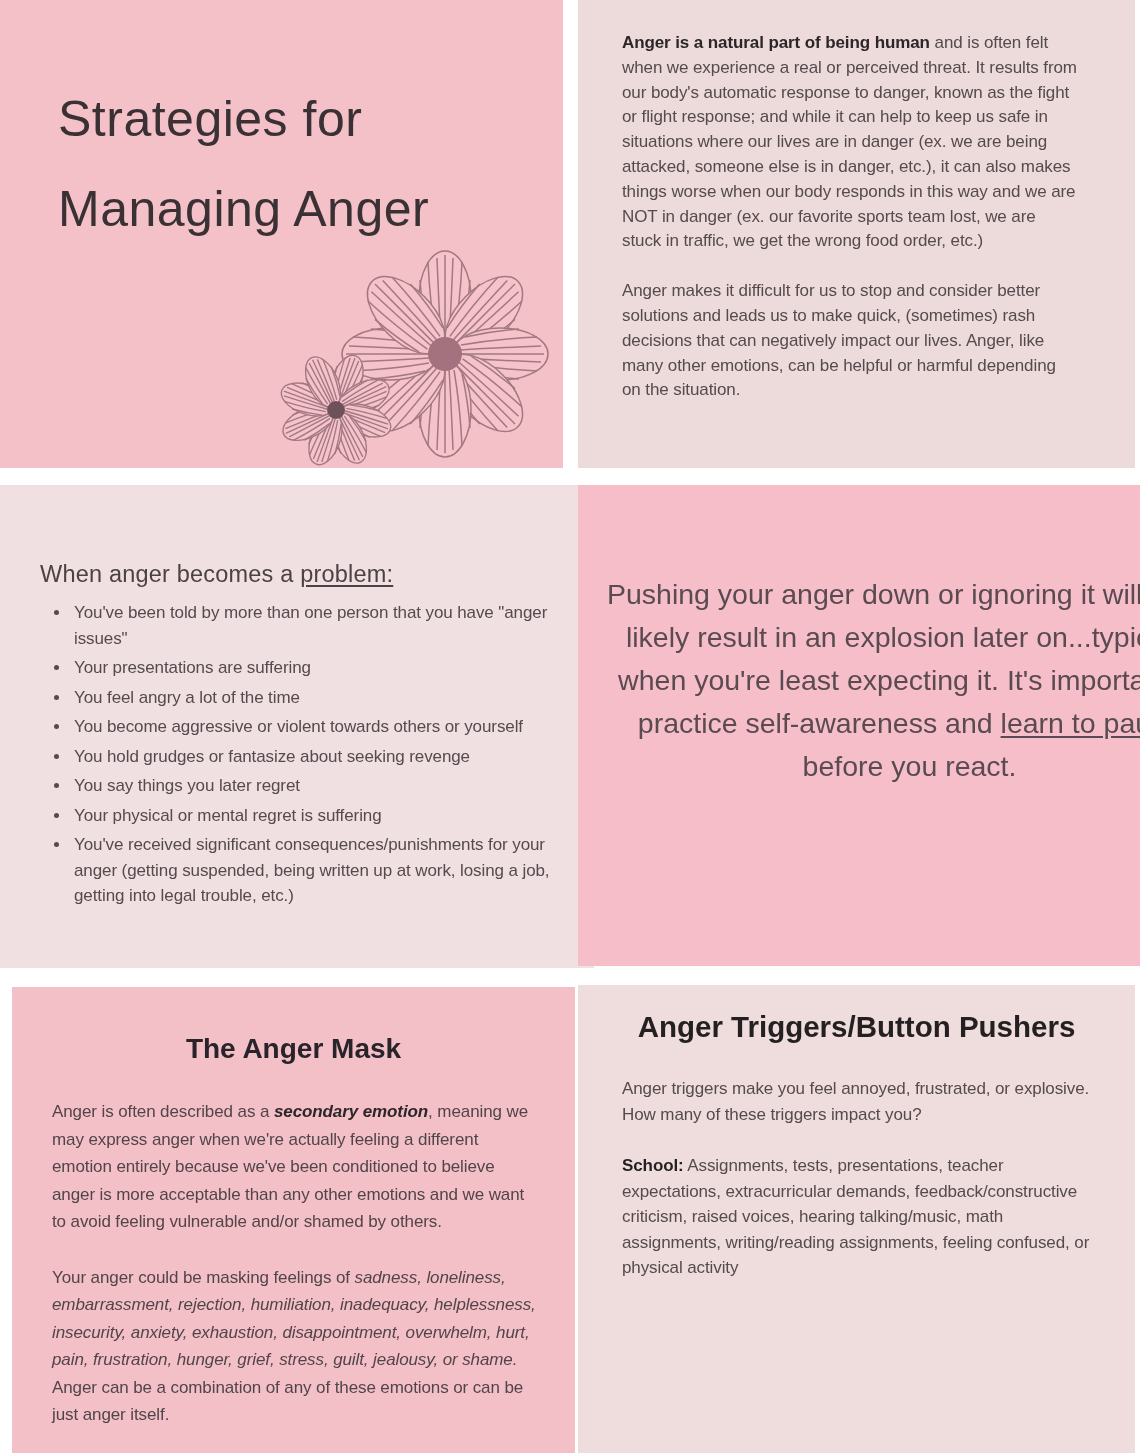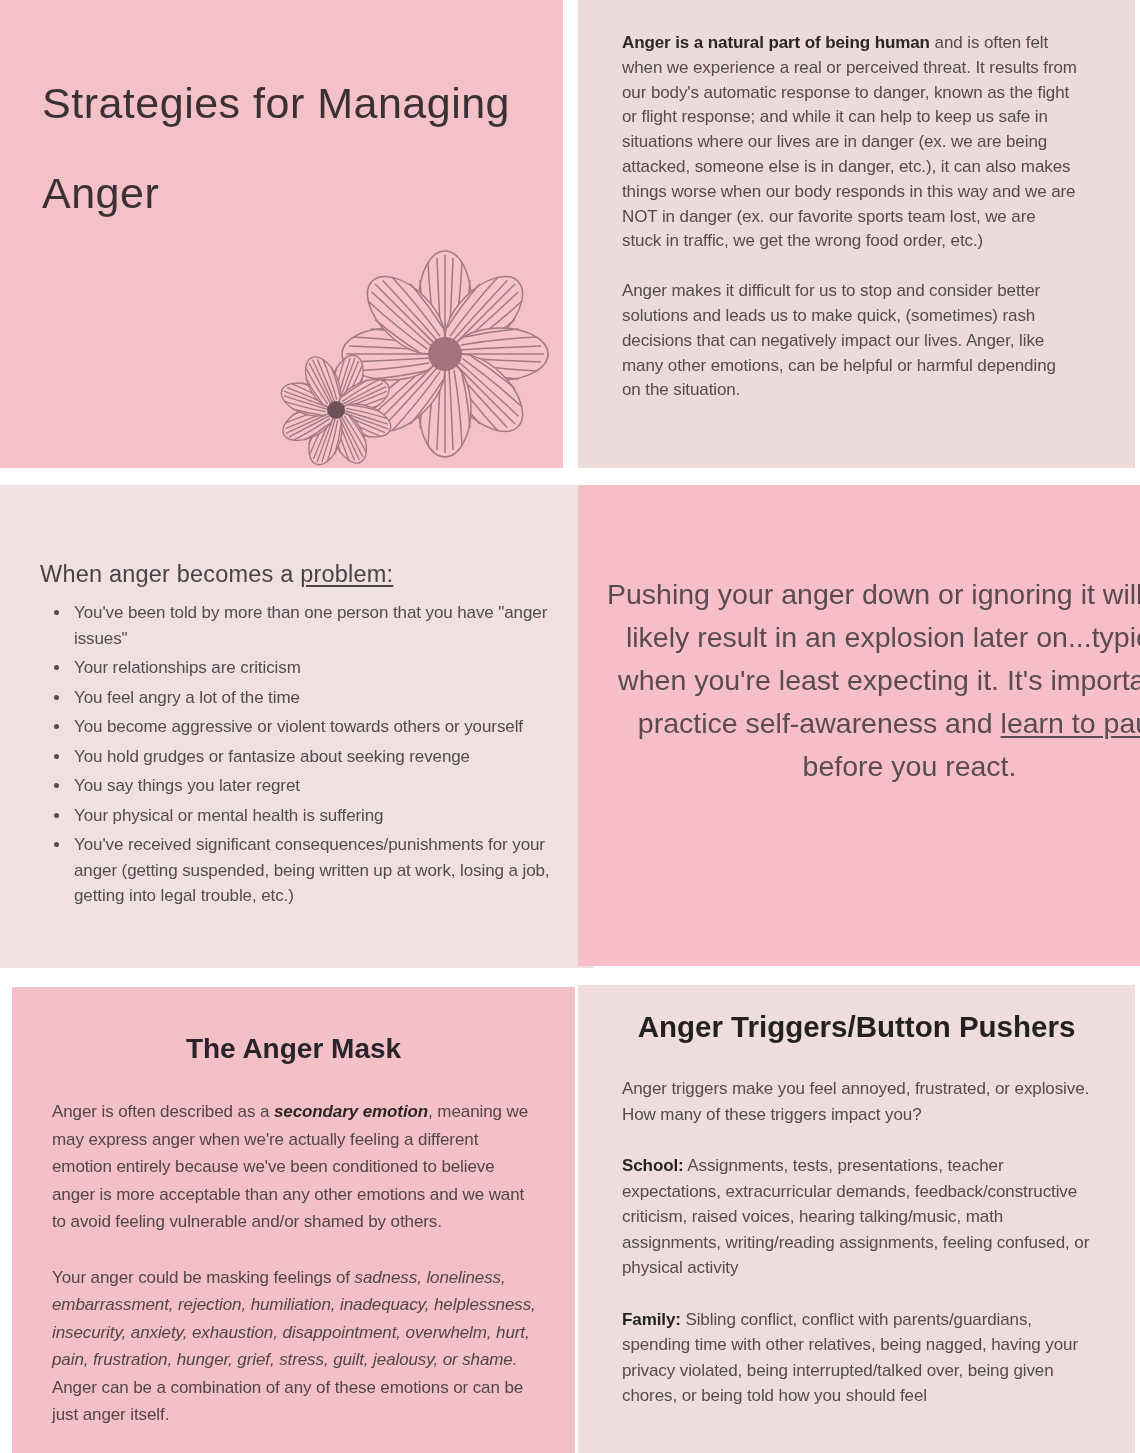--- a/index.html
+++ b/index.html
@@ -12,22 +12,22 @@
   }
   .block{position:absolute;box-sizing:border-box;}
   .tl{left:0;top:0;width:563px;height:468px;background:#f4c1c9;}
   .tr{left:578px;top:0;width:557px;height:468px;background:#ecdbda;padding:31px 56px 0 44px;}
   .ml{left:0;top:485px;width:594px;height:483px;background:#f0e0e2;padding:74px 26px 0 40px;}
   .mr{left:578px;top:485px;width:663px;height:481px;background:#f6bec8;padding:88px 26px 0 26px;text-align:center;}
   .bl{left:12px;top:987px;width:563px;height:526px;background:#f4c0c8;padding:44px 0 0 0;}
   .br{left:578px;top:985px;width:557px;height:468px;background:#eedddc;padding:22px 0 0 0;}
 
   h1.page-title{
-    position:absolute;left:42px;top:58px;width:478px;margin:0;
-    font-size:43px;line-height:90px;font-weight:300;
+    position:absolute;left:42px;top:58px;width:478px;margin:16px;
+    font-size:50px;line-height:90px;font-weight:300;
     letter-spacing:0.5px;color:#3a3134;
   }
   .flowers{position:absolute;left:258px;top:242px;}
 
   .body-p{margin:0 0 25px 0;font-size:17px;line-height:24.8px;color:#554a4e;letter-spacing:-0.1px;}
   .body-p strong{color:#2c2628;font-weight:bold;}
 
   .problem-heading{
     margin:0 0 11px 0;font-size:23.5px;line-height:30px;
     font-weight:400;color:#4c4145;letter-spacing:0.2px;
@@ -105,40 +105,39 @@
 
   <section class="block tr">
     <p class="body-p"><strong>Anger is a natural part of being human</strong><span> and is often felt when we experience a real or perceived threat. It results from our body's automatic response to danger, known as the fight or flight response; and while it can help to keep us safe in situations where our lives are in danger (ex. we are being attacked, someone else is in danger, etc.), it can also makes things worse when our body responds in this way and we are NOT in danger (ex. our favorite sports team lost, we are stuck in traffic, we get the wrong food order, etc.)</span></p>
     <p class="body-p">Anger makes it difficult for us to stop and consider better solutions and leads us to make quick, (sometimes) rash decisions that can negatively impact our lives. Anger, like many other emotions, can be helpful or harmful depending on the situation.</p>
   </section>
 
   <section class="block ml">
     <h2 class="problem-heading"><span>When anger becomes a </span><span class="u">problem:</span></h2>
     <ul class="problem-list">
       <li>You've been told by more than one person that you have "anger issues"</li>
-      <li>Your relationships are criticism</li>
+      <li>Your presentations are suffering</li>
       <li>You feel angry a lot of the time</li>
       <li>You become aggressive or violent towards others or yourself</li>
       <li>You hold grudges or fantasize about seeking revenge</li>
       <li>You say things you later regret</li>
-      <li>Your physical or mental health is suffering</li>
+      <li>Your physical or mental regret is suffering</li>
       <li>You've received significant consequences/punishments for your anger (getting suspended, being written up at work, losing a job, getting into legal trouble, etc.)</li>
     </ul>
   </section>
 
   <section class="block mr">
     <p class="quote-p"><span>Pushing your anger down or ignoring it will most likely result in an explosion later on...typically when you're least expecting it. It's important to practice self-awareness and </span><span class="u">learn to pause</span><span> before you react.</span></p>
   </section>
 
   <section class="block bl">
     <h2 class="center-heading mask-heading">The Anger Mask</h2>
     <p class="mask-p"><span>Anger is often described as a </span><span class="bi">secondary emotion</span><span>, meaning we may express anger when we're actually feeling a different emotion entirely because we've been conditioned to believe anger is more acceptable than any other emotions and we want to avoid feeling vulnerable and/or shamed by others.</span></p>
     <p class="mask-p"><span>Your anger could be masking feelings of </span><em>sadness, loneliness, embarrassment, rejection, humiliation, inadequacy, helplessness, insecurity, anxiety, exhaustion, disappointment, overwhelm, hurt, pain, frustration, hunger, grief, stress, guilt, jealousy, or shame.</em><span> Anger can be a combination of any of these emotions or can be just anger itself.</span></p>
   </section>
 
   <section class="block br">
     <h2 class="center-heading triggers-heading">Anger Triggers/Button Pushers</h2>
     <p class="trigger-p">Anger triggers make you feel annoyed, frustrated, or explosive. How many of these triggers impact you?</p>
     <p class="trigger-p"><strong>School:</strong><span> Assignments, tests, presentations, teacher expectations, extracurricular demands, feedback/constructive criticism, raised voices, hearing talking/music, math assignments, writing/reading assignments, feeling confused, or physical activity</span></p>
-    <p class="trigger-p"><strong>Family:</strong><span> Sibling conflict, conflict with parents/guardians, spending time with other relatives, being nagged, having your privacy violated, being interrupted/talked over, being given chores, or being told how you should feel</span></p>
   </section>
 
 </div>
 
 </body></html>

